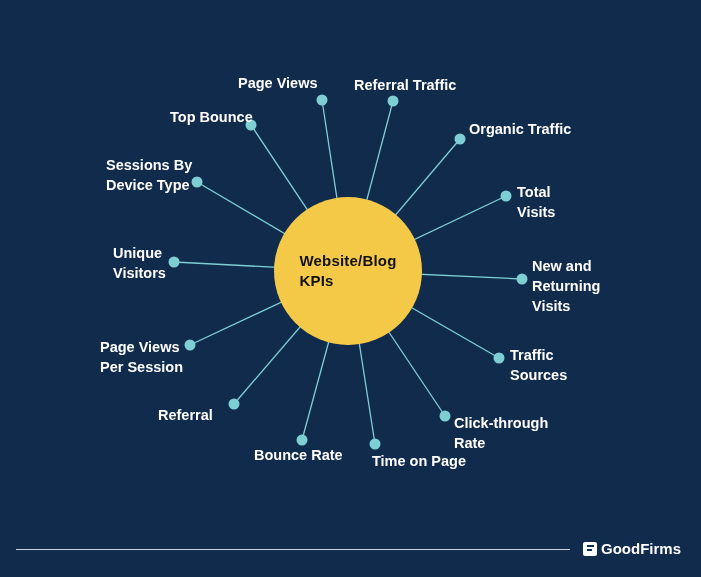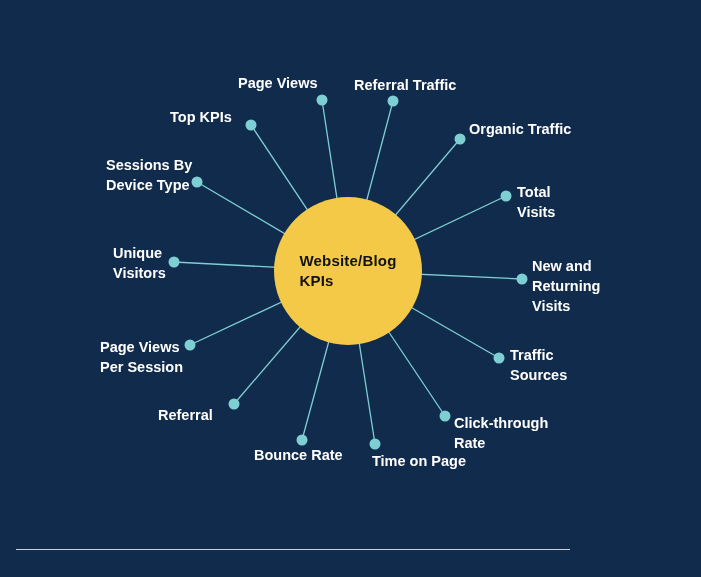--- a/index.html
+++ b/index.html
@@ -61,21 +61,21 @@
       <line x1="348" y1="271" x2="445" y2="416" stroke="#7ecfd4" stroke-width="1.3"></line>
       <circle cx="445" cy="416" r="5.5" fill="#7ecfd4"></circle>
       <line x1="348" y1="271" x2="302" y2="440" stroke="#7ecfd4" stroke-width="1.3"></line>
       <circle cx="302" cy="440" r="5.5" fill="#7ecfd4"></circle>
       <line x1="348" y1="271" x2="375" y2="444" stroke="#7ecfd4" stroke-width="1.3"></line>
       <circle cx="375" cy="444" r="5.5" fill="#7ecfd4"></circle>
     </svg>
   <div id="labels">
       <div class="node-label" style="left: 238px; top: 73px;">Page Views</div>
       <div class="node-label" style="left: 354px; top: 75px;">Referral Traffic</div>
-      <div class="node-label" style="left: 170px; top: 107px;">Top KPIs</div>
+      <div class="node-label" style="left: 170px; top: 107px;">Top Bounce</div>
       <div class="node-label" style="left: 469px; top: 119px;">Organic Traffic</div>
       <div class="node-label" style="left: 97px; top: 155px; margin-left: 9px;">Sessions By
 Device Type</div>
       <div class="node-label" style="left: 517px; top: 182px;">Total Visits</div>
       <div class="node-label" style="left: 113px; top: 243px;">Unique
 Visitors</div>
       <div class="node-label" style="left: 532px; top: 256px;">New and
 Returning Visits</div>
       <div class="node-label" style="left: 100px; top: 337px;">Page Views
 Per Session</div>
@@ -83,13 +83,17 @@
       <div class="node-label" style="left: 158px; top: 405px;">Referral</div>
       <div class="node-label" style="left: 454px; top: 413px;">Click-through Rate</div>
       <div class="node-label" style="left: 254px; top: 445px;">Bounce Rate</div>
       <div class="node-label" style="left: 372px; top: 451px; text-align: center;">Time on Page</div>
     </div>
   <div class="hub">
     <span class="hub-title">Website/Blog
 KPIs</span>
   </div>
   <div class="footer-line"></div>
+  <div class="brand">
+    <span class="brand-icon"></span>
+    <span class="brand-name">GoodFirms</span>
+  </div>
 </div>
 
 </body></html>

